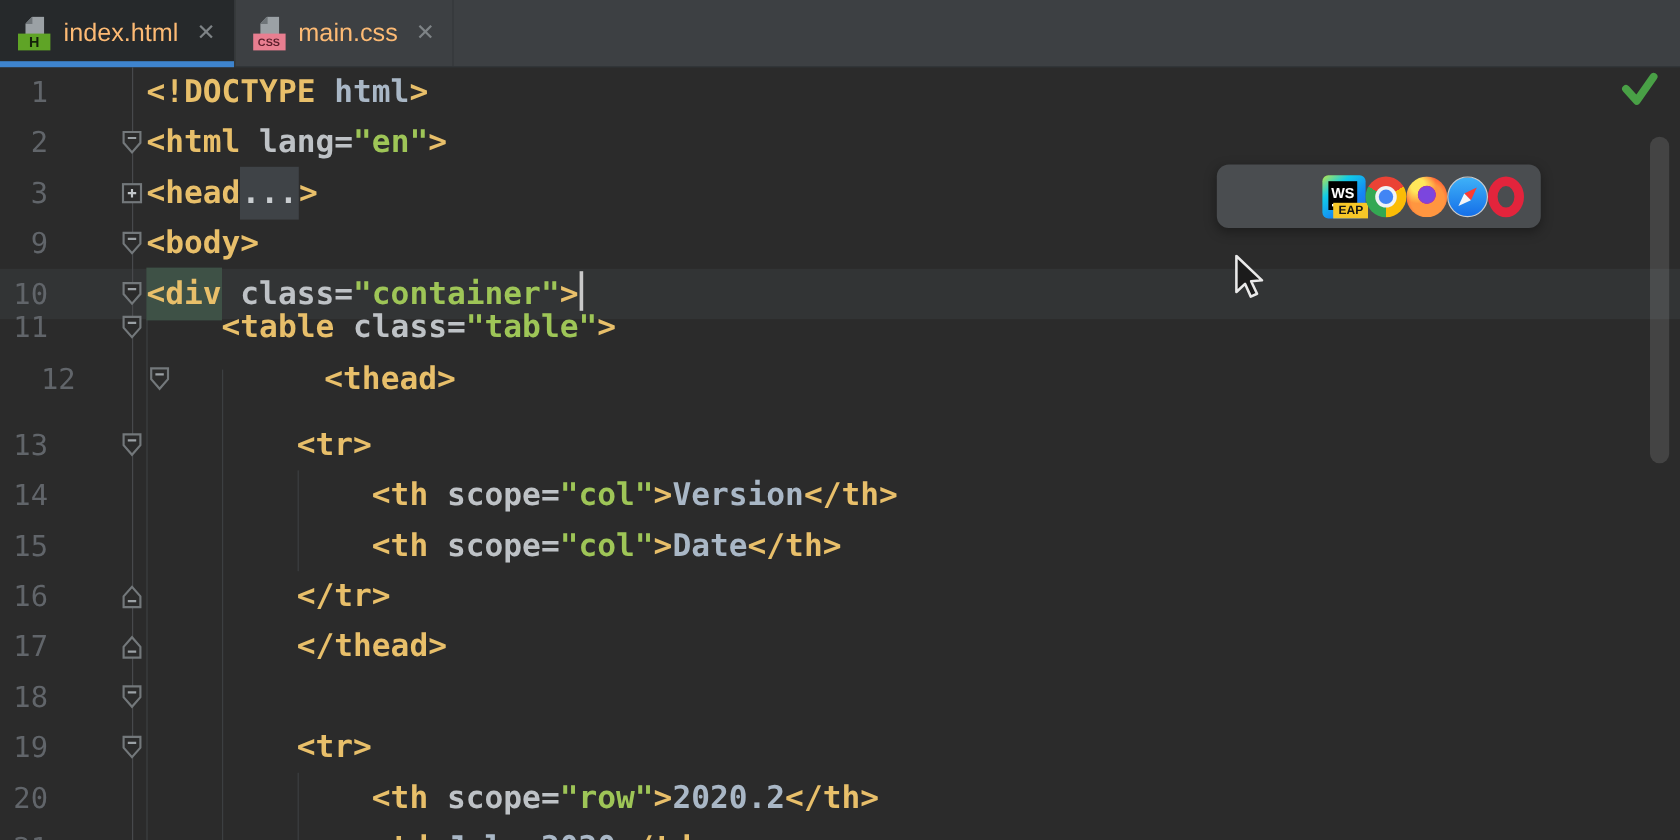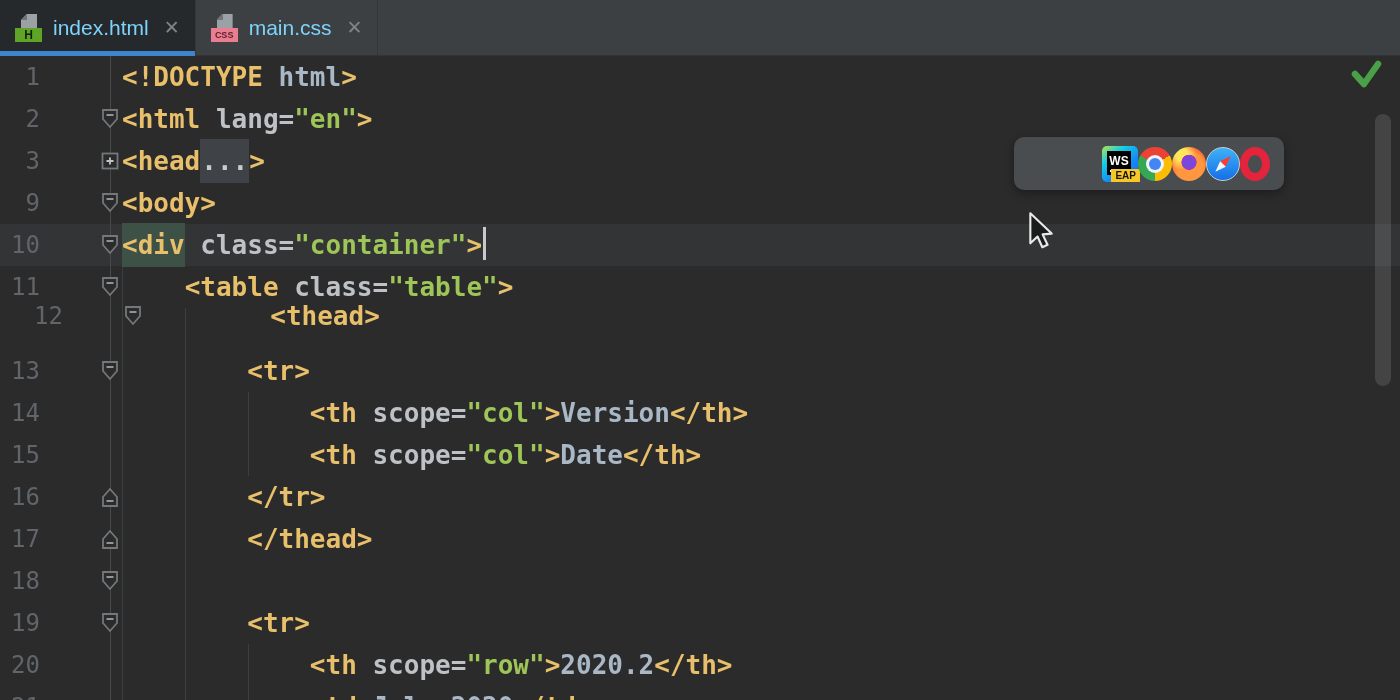--- a/index.html
+++ b/index.html
@@ -12,21 +12,21 @@
     background:#2B2B2B;font-family:"Liberation Sans",sans-serif;
     -webkit-font-smoothing:antialiased;
   }
   
   #tabbar{position:absolute;left:0;top:0;right:0;height:56px;background:#3D4043;
     border-bottom:1px solid #313538;box-sizing:border-box;display:flex;z-index:6}
   .tab{display:flex;align-items:center;padding:0 15px;gap:11px;position:relative;
     border-right:1px solid #34373A;cursor:default}
   .tab.active{background:#26292B}
   .tab.active::after{content:"";position:absolute;left:0;right:0;bottom:-1px;height:5px;background:var(--accent)}
-  .tab-label{font-size:21px;color:#7dd3fc;white-space:nowrap}
+  .tab-label{font-size:21px;color:#fdba74;white-space:nowrap}
   .close-x{color:#7E8386;font-size:19px;margin-left:4px;line-height:1}
   .file-icon{position:relative;width:27px;height:28px;flex:0 0 auto}
   .file-icon .page{position:absolute;left:6px;top:0;width:16px;height:19px;background:#9BA1A5;
     clip-path:polygon(38% 0,100% 0,100% 100%,0 100%,0 34%)}
   .file-icon .page::before{content:"";position:absolute;left:0;top:0;width:6px;height:6px;background:#6E7478}
   .file-icon .badge{position:absolute;left:0;bottom:0;height:14px;min-width:23px;padding:0 2px;
     text-align:center;font-weight:bold;font-family:"Liberation Sans",sans-serif}
   .file-icon.html .badge{background:#5FA426;color:#14220A;font-size:12px;line-height:14px}
   .file-icon.css  .badge{background:#E87E90;color:#5C1F2C;font-size:9px;line-height:14px}
   
@@ -140,21 +140,21 @@
       <span class="code"><span class="tok-tag">&lt;body&gt;</span></span>
     </div>
     <div class="row" style="top: 224px;">
       <span class="num">10</span>
       <span class="fold"><svg width="22" height="24" viewBox="0 0 22 24">
           <path d="M4 3h14v9l-7 8-7-8z" fill="#2B2B2B" stroke="#73787B" stroke-width="1.8"></path>
           <path d="M7.5 8h7" stroke="#9BA1A5" stroke-width="1.8"></path>
         </svg></span>
       <span class="code"><span class="tok-tag tok-hl">&lt;div</span><span class="tok-attr"> class</span><span class="tok-eq">=</span><span class="tok-str">"container"</span><span class="tok-tag">&gt;</span><span class="tok-caret"></span></span>
     </div>
-    <div class="row" style="top: 266px;">
+    <div class="row" style="top: 252px;">
       <span class="num">11</span>
       <span class="fold"><svg width="22" height="24" viewBox="0 0 22 24">
           <path d="M4 3h14v9l-7 8-7-8z" fill="#2B2B2B" stroke="#73787B" stroke-width="1.8"></path>
           <path d="M7.5 8h7" stroke="#9BA1A5" stroke-width="1.8"></path>
         </svg></span>
       <span class="code">    <span class="tok-tag">&lt;table</span><span class="tok-attr"> class</span><span class="tok-eq">=</span><span class="tok-str">"table"</span><span class="tok-tag">&gt;</span></span>
     </div>
     <div class="row" style="top: 295px; margin-left: 23px;">
       <span class="num">12</span>
       <span class="fold"><svg width="22" height="24" viewBox="0 0 22 24">

